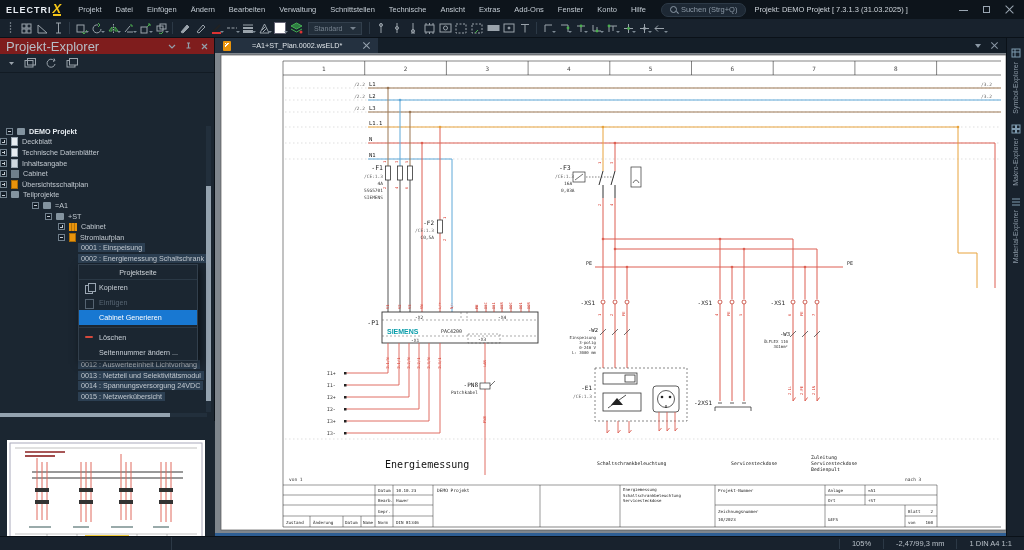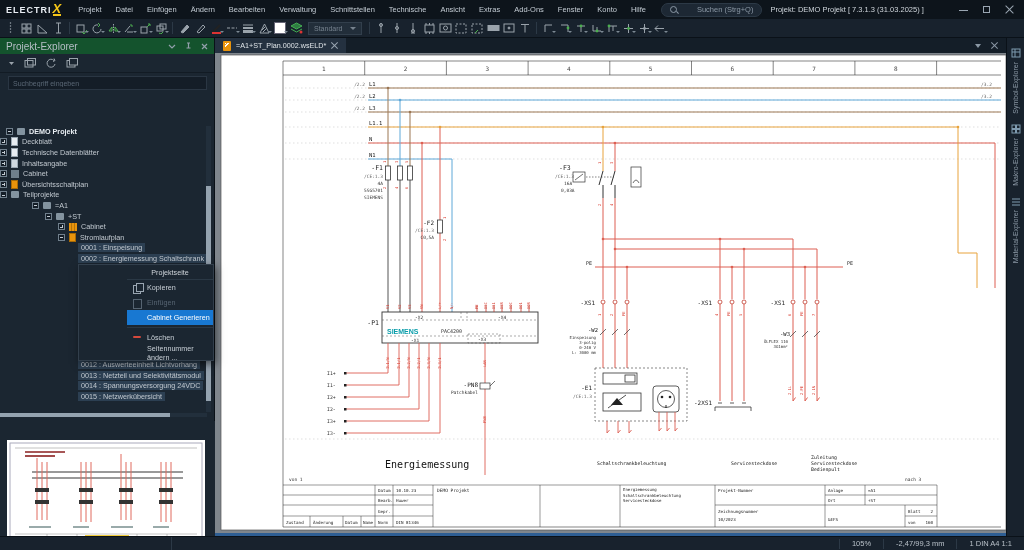--- a/index.html
+++ b/index.html
@@ -6,21 +6,21 @@
   html,body { width:1024px; height:550px; overflow:hidden; background:#0e151d;
     font-family:"Liberation Sans", sans-serif; }
   
   #titlebar { position:absolute; left:0; top:0; width:1024px; height:19px; background:#0d141b;
     display:flex; align-items:center; color:#c3cbd3; font-size:7.5px; }
   #logo { display:flex; align-items:baseline; margin:0 10px 0 6px; }
   #logo .le { color:#e8edf2; font-weight:bold; font-size:9px; letter-spacing:1px; }
   #logo .lx { color:#f5c518; font-weight:bold; font-size:13px; font-style:italic; margin-left:1px;
     border-bottom:2px solid #f5c518; line-height:10px; }
   .menu-item { padding:0 7px; color:#c3cbd3; cursor:default; }
-  #search-pill { display:flex; align-items:center; gap:20px; background:#1d2834; border:1px solid #2c3946;
+  #search-pill { display:flex; align-items:center; gap:4px; background:#1d2834; border:1px solid #2c3946;
     border-radius:8px; height:14px; padding:0 8px; margin:0 8px; color:#8b98a5; }
   #search-pill .mag { width:7px; height:7px; border:1px solid #8b98a5; border-radius:50%; position:relative; }
   #search-pill .mag::after { content:""; position:absolute; width:3px; height:1px; background:#8b98a5;
     transform:rotate(45deg); right:-3px; bottom:-1px; }
   #project-title { color:#cfd5db; }
   #win-controls { margin-left:auto; display:flex; align-items:center; gap:14px; padding-right:10px; }
   #win-controls span { width:9px; height:9px; position:relative; display:inline-block; }
   #wc-min::after { content:""; position:absolute; left:0; right:0; top:5px; height:1px; background:#9aa6b2; }
   #wc-max::after { content:""; position:absolute; inset:1px; border:1px solid #9aa6b2; }
   #wc-close::before,#wc-close::after { content:""; position:absolute; left:-1px; top:4px; width:11px; height:1px; background:#9aa6b2; }
@@ -31,21 +31,21 @@
   .tbi { width:16px; height:16px; display:flex; align-items:center; justify-content:center; position:relative; flex:none; }
   .tbi svg { stroke:#9aa3ab; fill:none; stroke-width:1; }
   .tbi.dd::after { content:""; position:absolute; right:0px; bottom:3px; border-left:2px solid transparent;
     border-right:2px solid transparent; border-top:2.5px solid #7d8994; }
   .tsep { width:1px; height:12px; background:#2c3946; margin:0 3px; flex:none; }
   #std-select { display:flex; align-items:center; gap:8px; background:#222e3a; border:1px solid #323f4c;
     color:#76828e; font-size:7px; padding:0 5px; height:13px; margin:0 4px; }
   #std-select .chev { border-left:3px solid transparent; border-right:3px solid transparent; border-top:3.5px solid #76828e; }
   
   #left-dock { position:absolute; left:0; top:38px; width:215px; height:498px; background:#1b2631; border-right:1px solid #0a1118; }
-  .panel-header { height:16px; display:flex; align-items:center; padding:0 6px; color:#b6bec6; font-size:10px; background:#14532d; }
+  .panel-header { height:16px; display:flex; align-items:center; padding:0 6px; color:#b6bec6; font-size:13px; background:#7f1d1d; }
   .ph-icons { margin-left:auto; display:flex; gap:9px; align-items:center; }
   .ph-icons svg { stroke:#93a0ac; fill:none; stroke-width:1.2; }
   #exp-toolbar { height:19px; display:flex; align-items:center; gap:9px; padding:0 8px; border-bottom:1px solid #121b24; }
   #exp-toolbar svg { stroke:#9aa3ab; fill:none; stroke-width:1; }
   #exp-search { display:block; width:199px; margin:3px 8px; height:14px; background:#141d27; border:1px solid #2a3643;
     color:#8b98a5; font-size:7px; padding:0 4px; font-family:"Liberation Sans",sans-serif; }
   #exp-search::placeholder { color:#5a6775; }
   #tree { position:absolute; left:0; top:88px; width:207px; height:286px; background:#1b2631; overflow:hidden; }
   .trow { height:10.6px; display:flex; align-items:center; font-size:7.2px; color:#c2c9d0; white-space:nowrap; }
   .trow.sel .tlabel { background:#2c3f52; padding:0 3px; }
@@ -62,40 +62,40 @@
   .ic-img { background:#6f7f8c; height:8px; }
   .ic-orange { background:#e8930c; border:1px solid #a86a05; width:7px; }
   .ic-grid { background:repeating-linear-gradient(90deg,#e8930c 0 2px,#b57307 2px 3px); height:8px; }
   .tree-gap { height:95.4px; position:relative; }
   .gap-row { position:absolute; left:80px; width:118px; height:9px; background:#2c3f52; }
   #vscroll { position:absolute; right:3px; top:88px; width:5px; height:286px; background:#222f3c; }
   #vscroll .thumb { position:absolute; left:0; width:5px; top:60px; height:215px; background:#94a2af; }
   #hscroll { position:absolute; left:0; top:375px; width:207px; height:4px; background:#222f3c; }
   #hscroll .thumb { position:absolute; left:0; top:0; height:4px; width:170px; background:#94a2af; }
   
-  #ctx-menu { position:absolute; left:78px; top:226px; width:136px; background:#1b2631; border:1px solid #323f4c;
-    box-shadow:2px 3px 8px rgba(0,0,0,.55); z-index:6; font-size:7.2px; color:#c9d0d7;padding-left:48px; }
+  #ctx-menu { position:absolute; left:78px; top:226px; width:120px; background:#1b2631; border:1px solid #323f4c;
+    box-shadow:2px 3px 8px rgba(0,0,0,.55); z-index:6; font-size:7.2px; color:#c9d0d7; }
   #ctx-menu .hdr { height:15px; display:flex; align-items:center; justify-content:center; color:#cfd5da;
     border-bottom:1px solid #2a3845; }
   .ctx-item { height:15px; display:flex; align-items:center; gap:5px; padding-left:6px; }
   .ctx-item .ci { width:9px; height:9px; flex:none; position:relative; }
   .ctx-item.disabled { color:#566472; }
   .ctx-item.hl { background:#1878d2; color:#fff; }
   .ctx-sep { height:1px; background:#2a3845; margin:2px 0; }
   .ci-copy::before { content:""; position:absolute; left:0; top:2px; width:6px; height:7px; border:1px solid #9aa6b2; }
   .ci-copy::after { content:""; position:absolute; left:3px; top:0; width:6px; height:7px; border:1px solid #9aa6b2; background:#1b2631; }
   .ci-paste::before { content:""; position:absolute; left:0; top:1px; width:7px; height:8px; border:1px solid #566472; }
   .ci-minus::before { content:""; position:absolute; left:0; top:3px; width:8px; height:2px; background:#d5493c; border-radius:1px; }
   
   #preview-panel { position:absolute; left:0; top:383px; width:215px; height:147px; background:#1b2631; }
   #preview-box { position:absolute; left:7px; top:19px; width:198px; height:120px; background:#fff; }
   
   #canvas-area { position:absolute; left:215px; top:38px; width:791px; height:498px; background:#7f868d; }
   #tabbar { position:absolute; left:0; top:0; width:791px; height:15px; background:#141e28; display:flex; align-items:center; }
-  #doc-tab { height:15px; display:flex; align-items:center; gap:5px; padding:0 8px; background:#243140; color:#dfe4e8; font-size:7.2px; }
+  #doc-tab { height:15px; display:flex; align-items:center; gap:21px; padding:0 8px; background:#243140; color:#dfe4e8; font-size:7.2px; }
   #doc-tab .ficon { width:8px; height:10px; background:#e8930c; border-radius:1px; position:relative; }
   #doc-tab .ficon::after { content:""; position:absolute; left:2px; top:2px; width:4px; height:6px;
     background:linear-gradient(135deg,#fff 0 1px,transparent 1px 2px,#fff 2px 3px,transparent 3px); }
   #doc-tab .tclose { position:relative; width:7px; height:7px; }
   #doc-tab .tclose::before,#doc-tab .tclose::after { content:""; position:absolute; left:-1px; top:3px; width:9px; height:1px; background:#9aa6b2; }
   #doc-tab .tclose::before{transform:rotate(45deg)} #doc-tab .tclose::after{transform:rotate(-45deg)}
   #tab-right { margin-left:auto; display:flex; gap:10px; padding-right:8px; align-items:center; }
   #tab-right .chev { border-left:3px solid transparent; border-right:3px solid transparent; border-top:4px solid #8b98a5; }
   #tab-right .xi { position:relative; width:7px; height:7px; }
   #tab-right .xi::before,#tab-right .xi::after { content:""; position:absolute; left:-1px; top:3px; width:9px; height:1px; background:#8b98a5; }
@@ -395,21 +395,20 @@
       </svg>
     <svg width="11" height="10">
         <path d="M9 6 A4 4 0 1 1 8 2.5"></path>
         <path d="M8 0.5 l1 2 -2 1"></path>
       </svg>
     <svg width="13" height="10">
         <rect x="1" y="2.5" width="8" height="6.5"></rect>
         <rect x="3.5" y="0.5" width="8" height="6.5" fill="#1b2631"></rect>
       </svg>
   </div>
-  <input id="exp-search" placeholder="Suchbegriff eingeben" style="">
   <div id="tree">
     <div class="trow root lvl0">
         <span class="exp"></span>
         <span class="tico ic-folder"></span>
         <span class="tlabel">DEMO Projekt</span>
       </div>
     <div class="trow lvl1">
         <span class="exp plus"></span>
         <span class="tico ic-page"></span>
         <span class="tlabel">Deckblatt</span>

